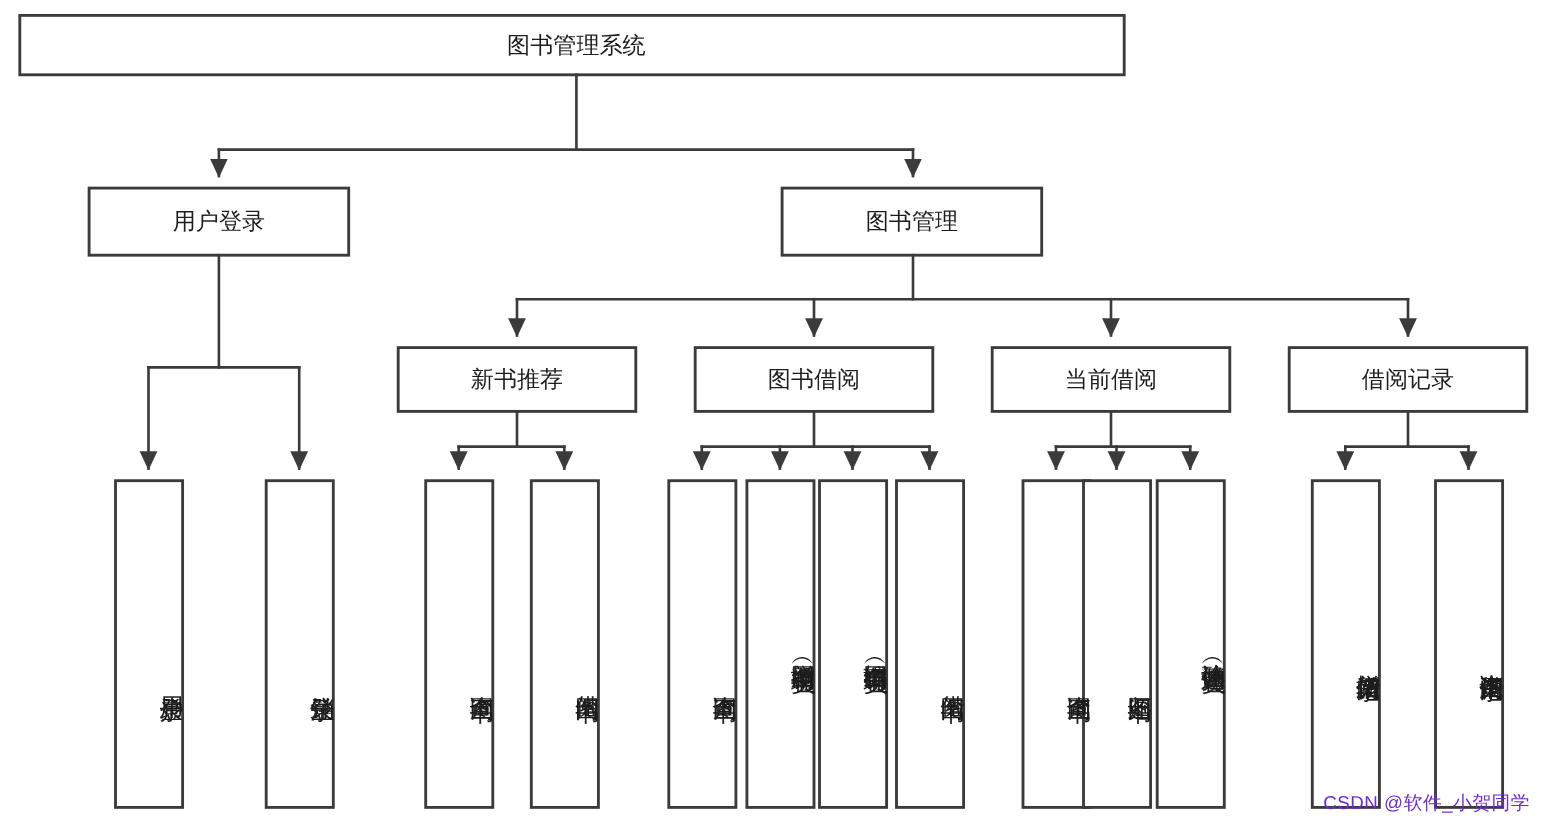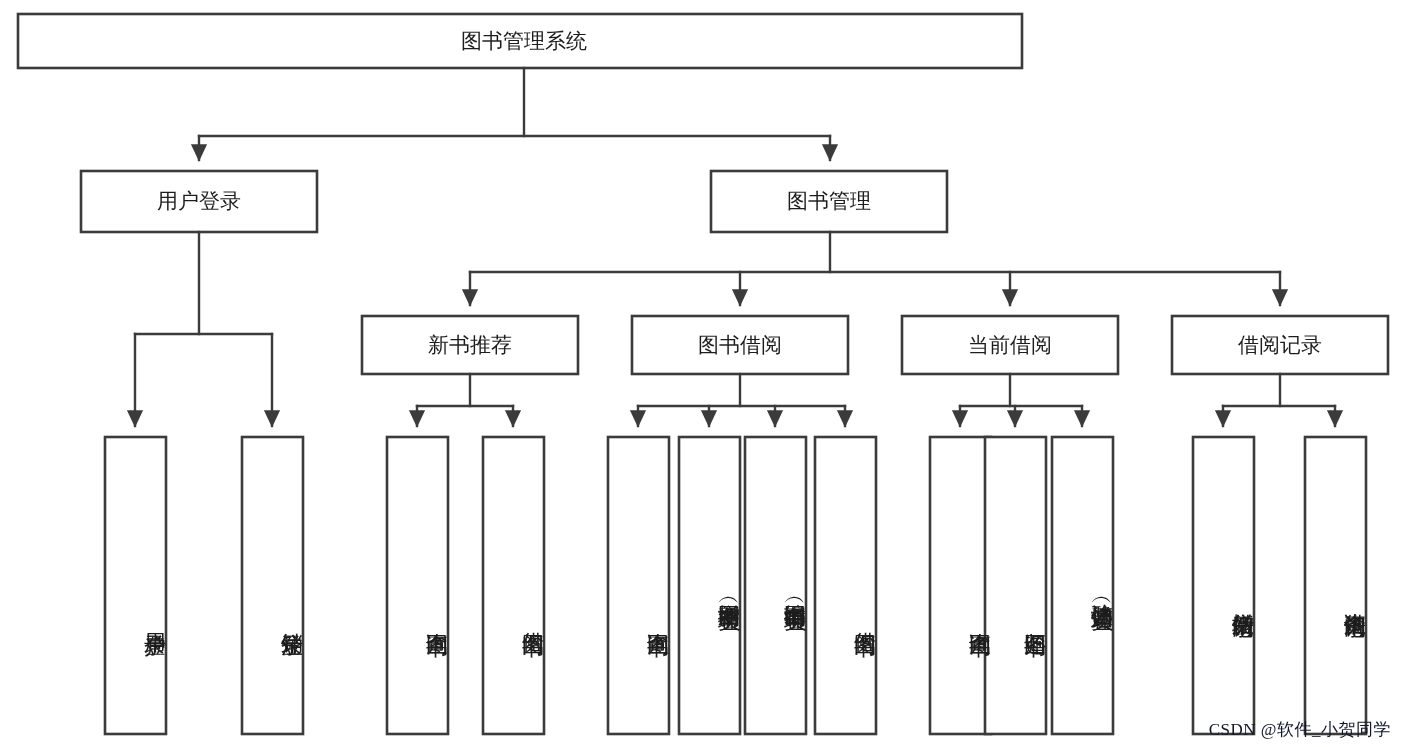--- a/index.html
+++ b/index.html
@@ -62,22 +62,22 @@
     letter-spacing: 1px;
     white-space: nowrap;
     pointer-events: none;
     font-family: "DejaVu Sans", "Liberation Sans", sans-serif;
   }
   .watermark {
     position: absolute;
     right: 14px;
     bottom: 6px;
     font-size: 17px;
-    color: #0f172a;
-    font-family: Liberation Serif, serif;
+    color: #6d28d9;
+    font-family: Liberation Sans, sans-serif;
     white-space: nowrap;
     letter-spacing: 0.5px;
   }
 </style>
 </head>
 <body>
 
 <div id="diagram-root">
 
   <svg id="tree-svg" viewBox="0 0 1405 747">

